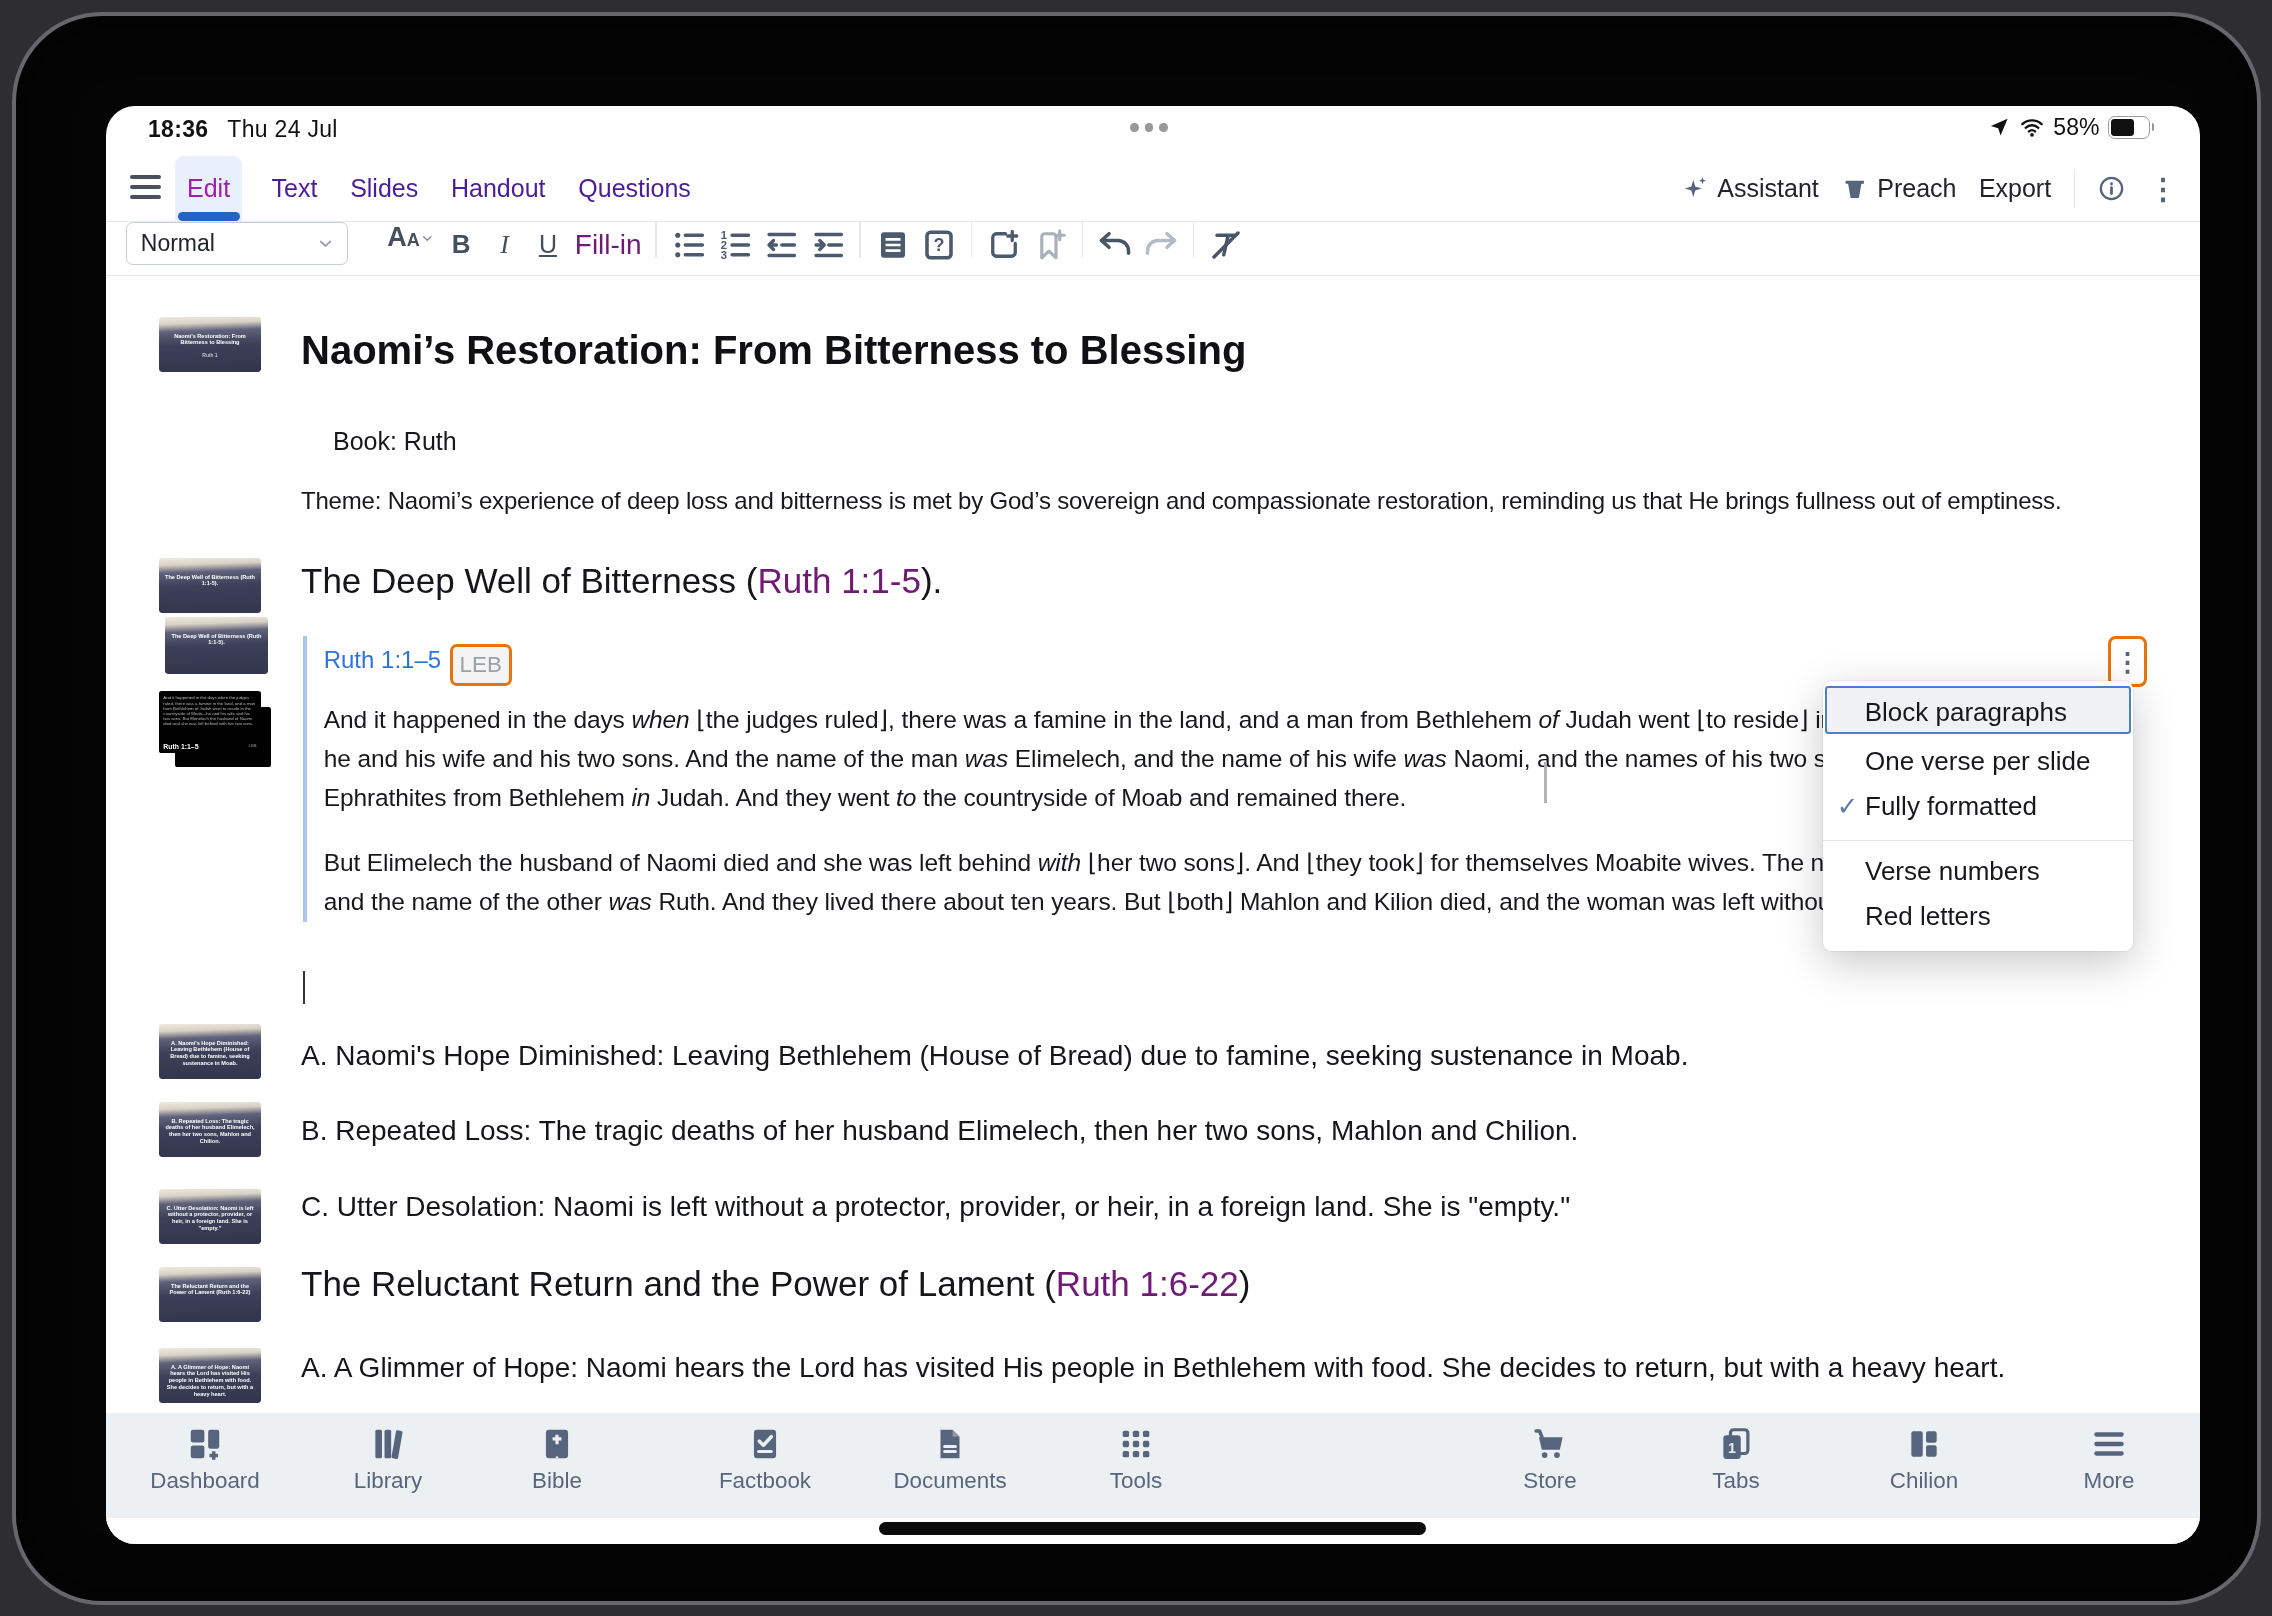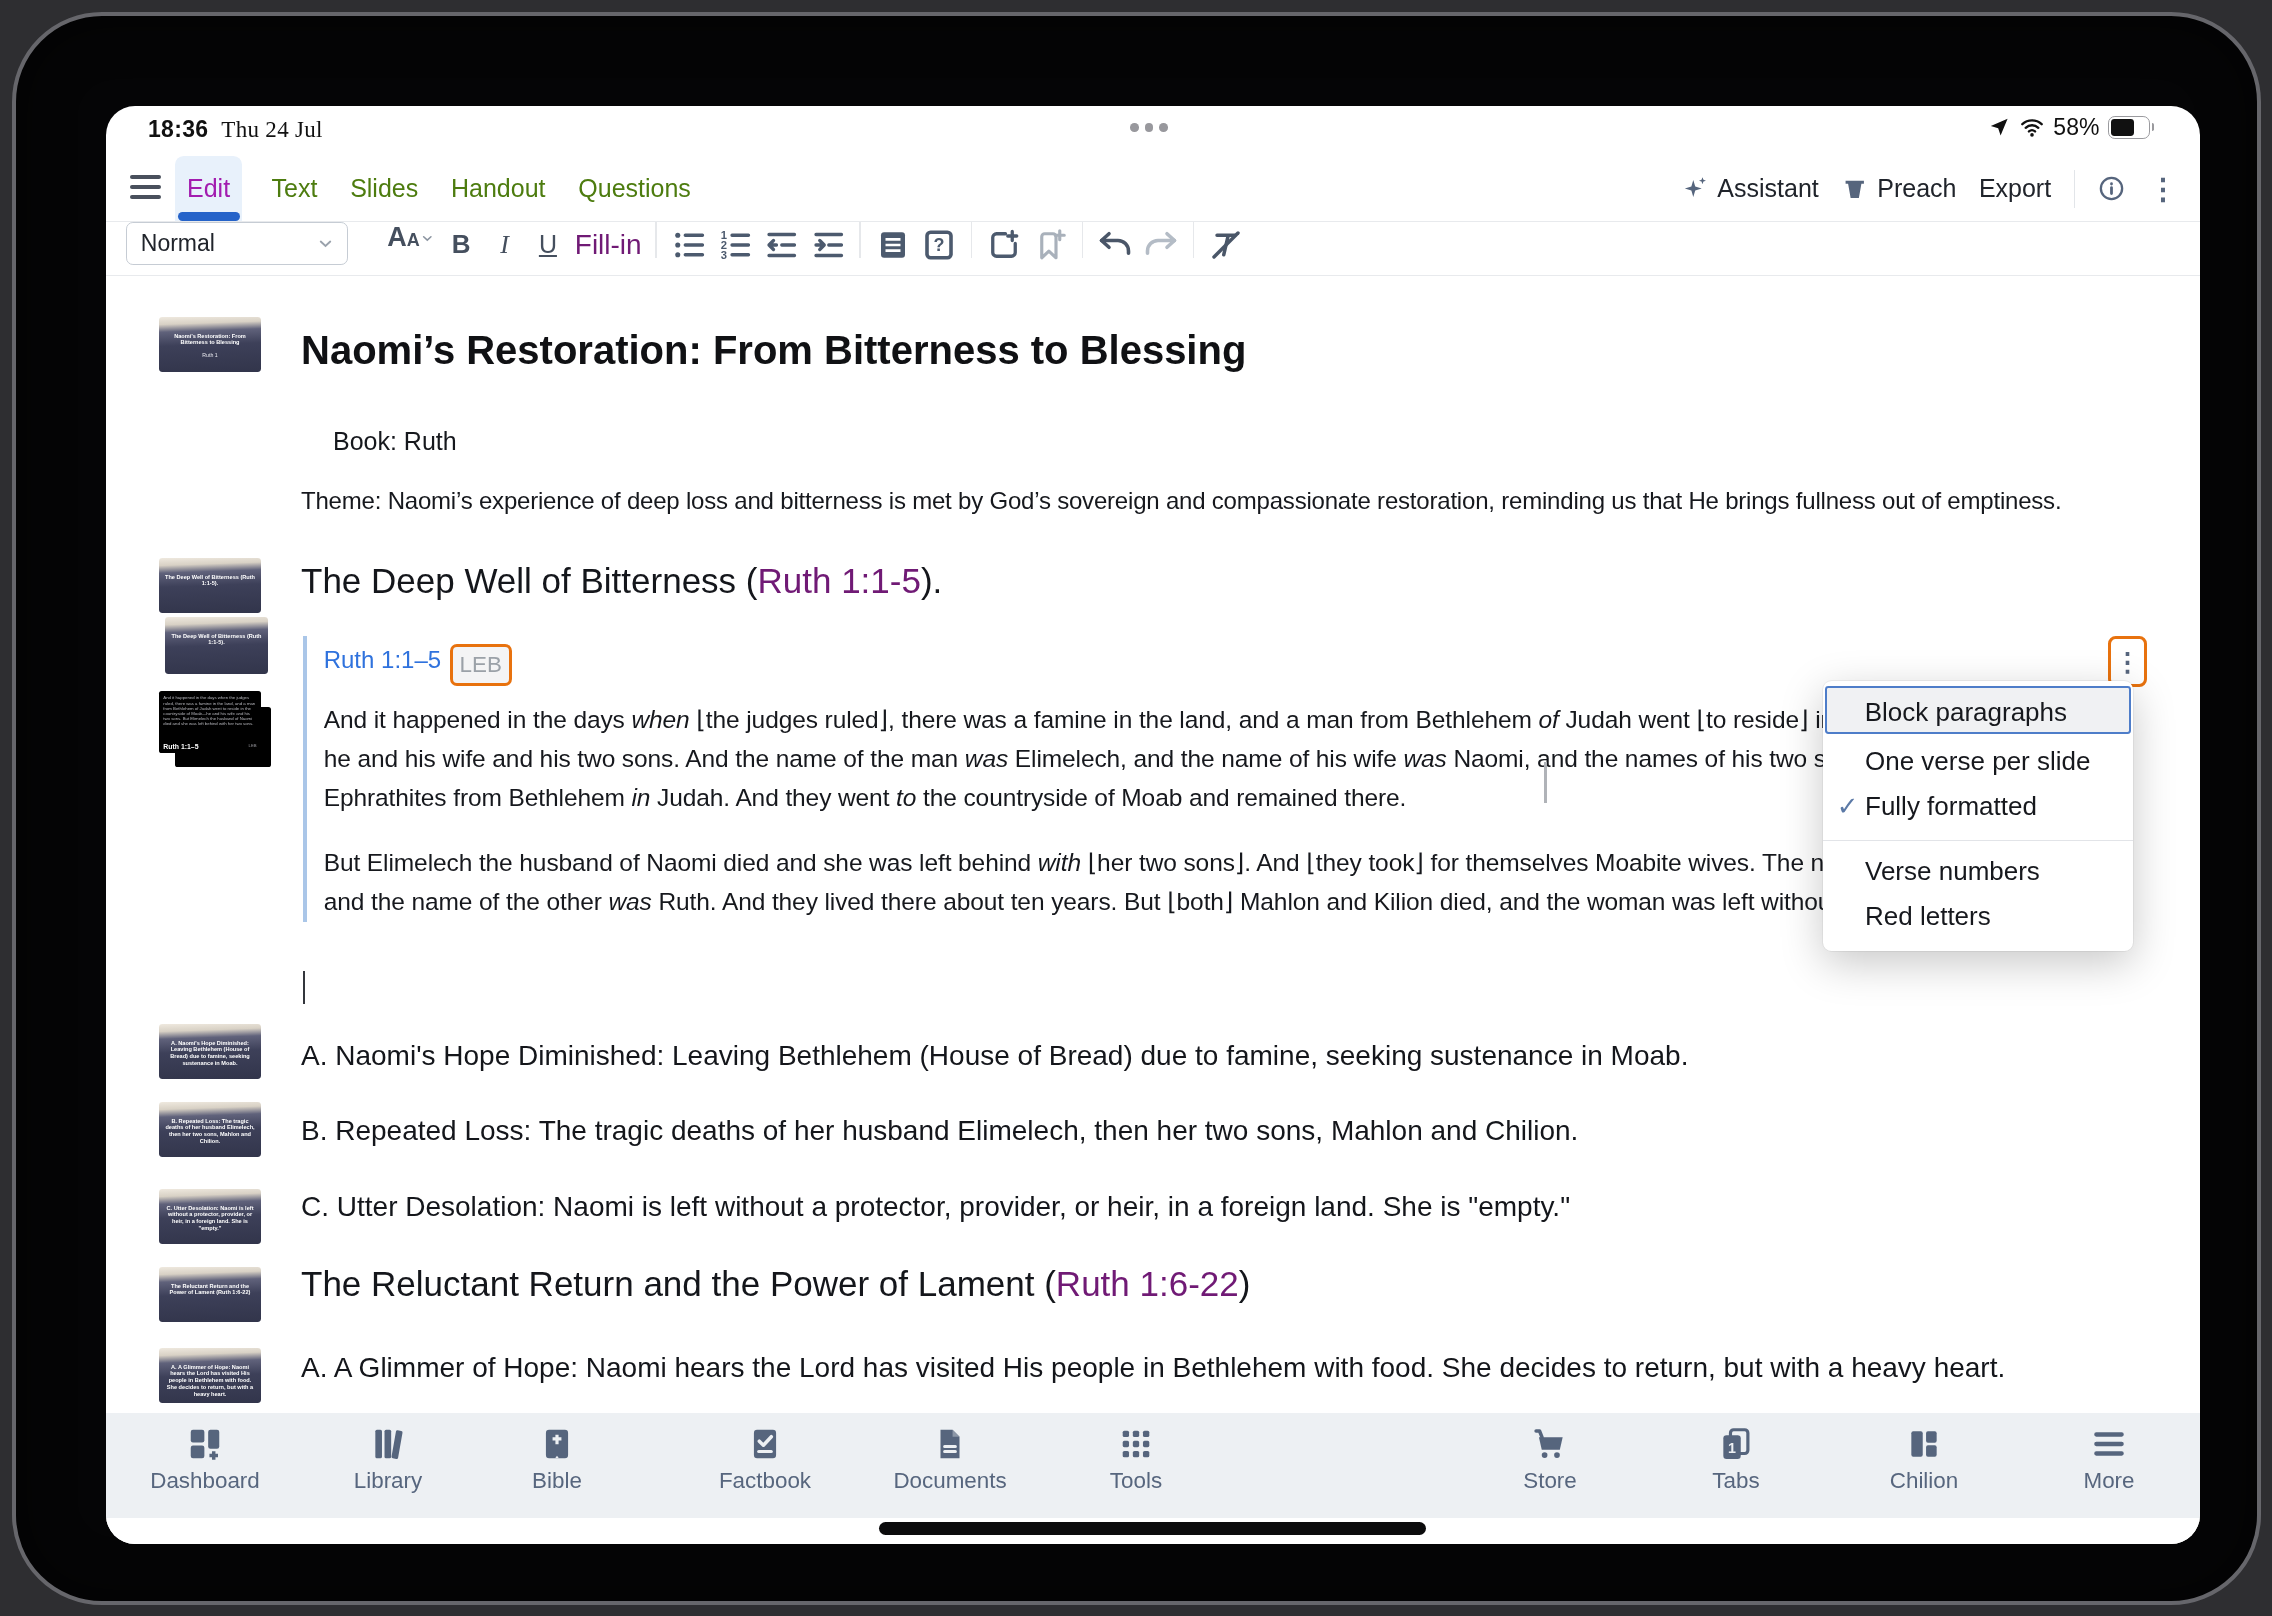--- a/index.html
+++ b/index.html
@@ -6,35 +6,35 @@
   body{width:2273px;height:1617px;background:#2e2e31;position:relative;
        font-family:"Liberation Sans", sans-serif;-webkit-font-smoothing:antialiased;}
   .device{position:absolute;left:12px;top:12px;right:12px;bottom:12px;background:#050506;
           border-radius:90px;border:4.3px solid #66666b;box-shadow:0 0 52px rgba(0,0,0,.6) inset;}
   .screen{position:absolute;left:90px;top:90px;width:2094px;height:1438px;background:#ffffff;
           border-radius:29px;overflow:hidden;}
 
   
   .statusbar{position:absolute;top:0;left:0;right:0;height:50px;color:#111;}
   .sb-left{position:absolute;left:42px;top:9.5px;font-size:23px;font-weight:600;letter-spacing:0.3px;}
-  .sb-left .sb-date{font-weight:500;margin-left:13px;font-family:Liberation Serif, serif;}
+  .sb-left .sb-date{font-weight:500;margin-left:19px;}
   .sb-dots{position:absolute;left:1024px;top:17px;display:flex;gap:6px;}
   .sb-dots i{width:8.6px;height:8.6px;border-radius:50%;background:#98989d;}
   .sb-right{position:absolute;right:50px;top:7.7px;display:flex;align-items:center;gap:8.6px;}
   .sb-pct{font-size:23px;font-weight:500;}
   .battery{width:40px;height:20.7px;border:1.7px solid #9a9a9e;border-radius:6.9px;position:relative;}
   .battery i{position:absolute;left:1.7px;top:1.7px;bottom:1.7px;width:58%;background:#111;border-radius:3.4px;}
   .battery b{position:absolute;right:-5.2px;top:6px;width:2.6px;height:8.6px;background:#9a9a9e;border-radius:0 1.7px 1.7px 0;}
 
   
   .navbar{position:absolute;top:50px;left:0;right:0;height:65px;}
   .hamburger{position:absolute;left:24px;top:19px;width:31px;height:26px;cursor:pointer;}
   .hamburger i{display:block;height:3.9px;background:#49505c;border-radius:2.6px;margin-bottom:6px;}
   .tabs{position:absolute;left:69px;top:0;height:65px;display:flex;align-items:center;gap:26px;}
-  .tab{font-size:25px;color:#4d7c0f;font-weight:500;padding:0 3.4px;position:relative;height:65px;
+  .tab{font-size:25px;color:#4c1d95;font-weight:500;padding:0 3.4px;position:relative;height:65px;
        display:flex;align-items:center;}
   .tab.active{color:#a21caf;background:#e8f1fb;border-radius:8.6px 8.6px 0 0;padding:0 12px;}
   .tab.active::after{content:"";position:absolute;left:2.6px;right:2.6px;bottom:0;height:9.5px;
        background:#2563c9;border-radius:6.9px;}
   .nav-actions{position:absolute;right:22.4px;top:0;height:65px;display:flex;align-items:center;gap:22.4px;text-align:right;}
   .action{display:flex;align-items:center;gap:8.6px;font-size:25px;color:#20242b;}
   .nav-sep{width:1.3px;height:38px;background:#e2e5e9;}
 
   
   .toolbar{position:absolute;top:115px;left:0;right:0;height:55px;border-top:1.3px solid #e8eaed;

